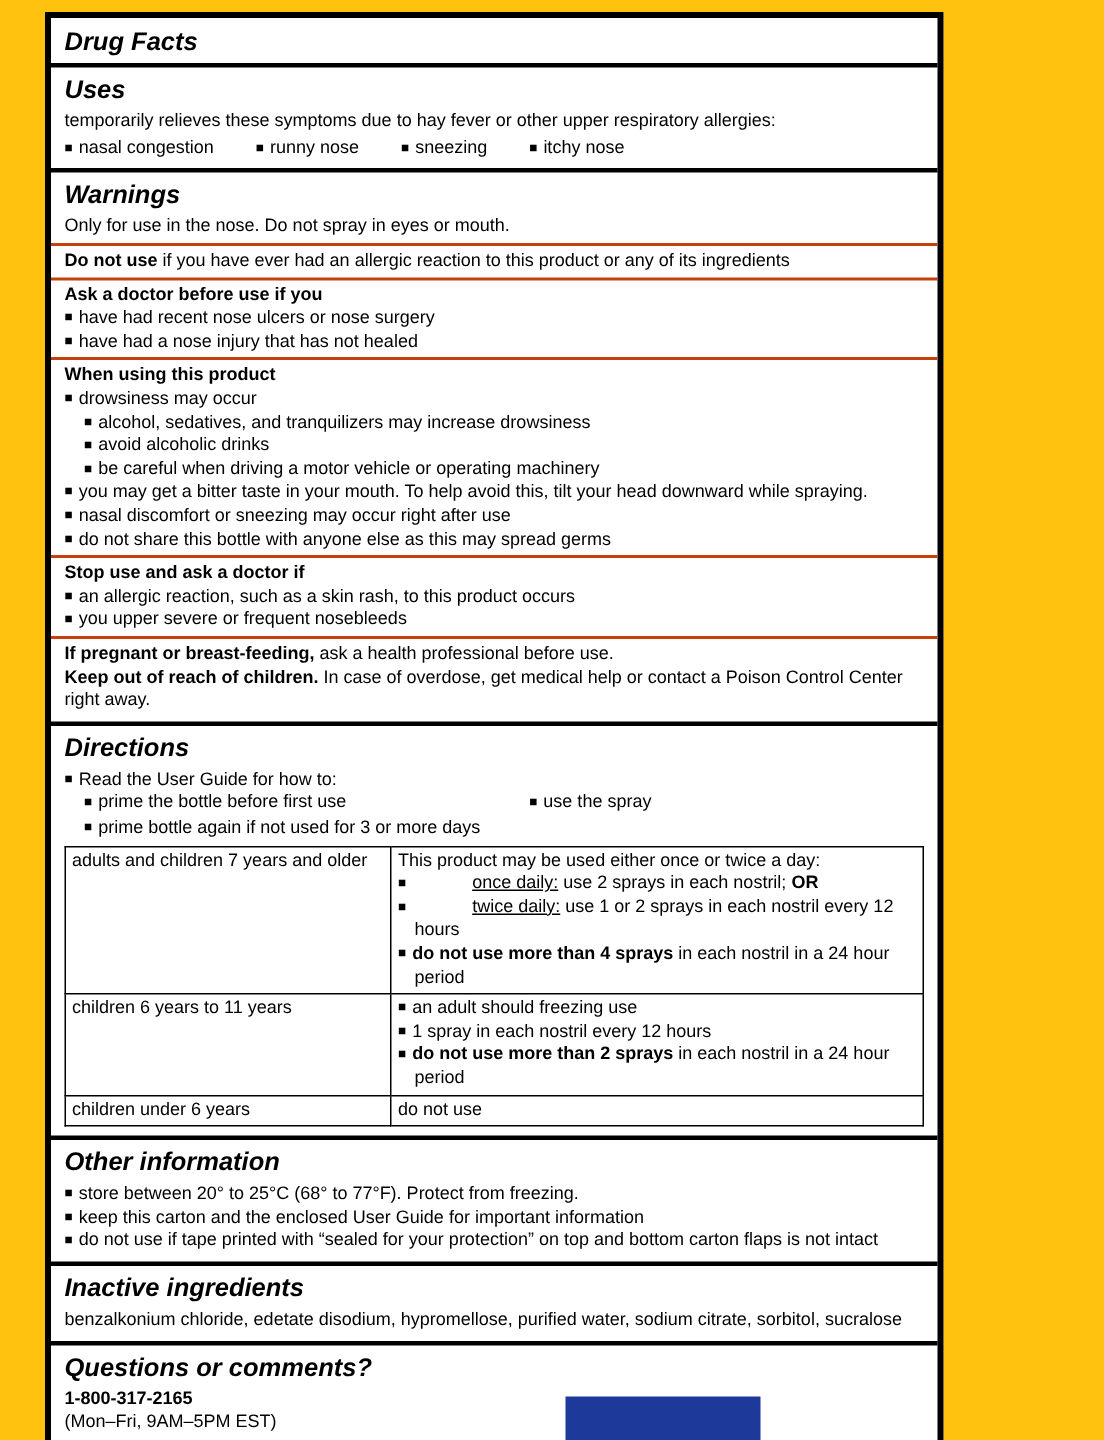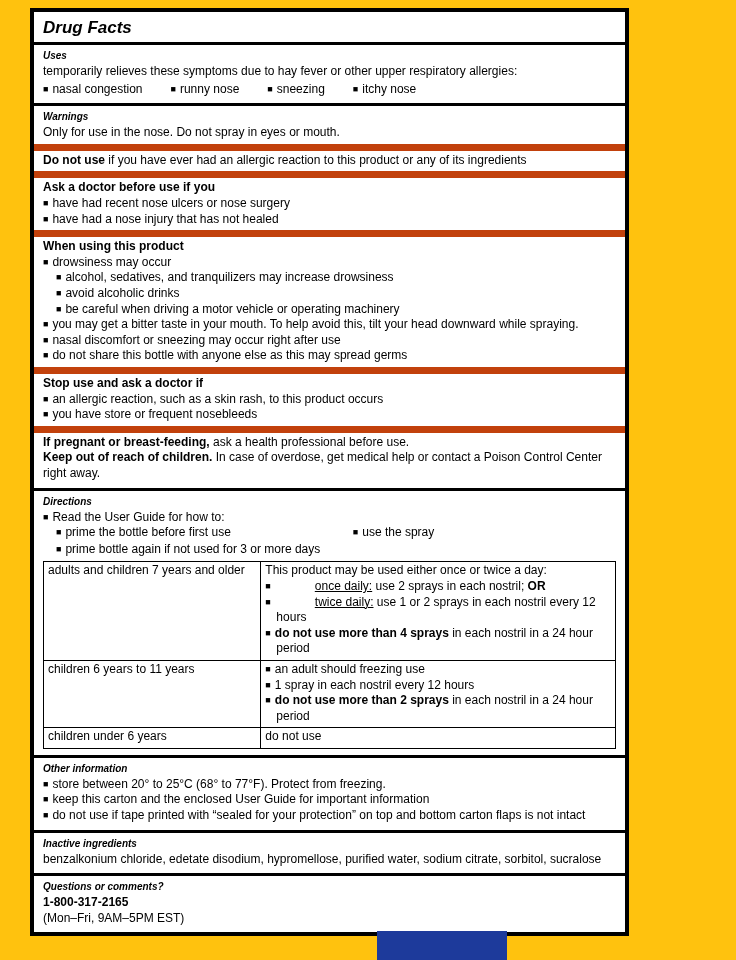--- a/index.html
+++ b/index.html
@@ -13,34 +13,34 @@
   .label {
     position: absolute; left: 30px; top: 8px;
     width: 599px; min-height: 898px;
     background: #fff;
     border: 4px solid #000;
     font-size: 12px; line-height: 1.3;
   }
   .sec { padding: 4px 9px 6px; border-top: 3px solid #000; }
   .sec.first { border-top: none; padding: 5px 9px 3px; }
   .t-title { font-size: 17px; font-weight: bold; font-style: italic; margin: 0; }
-  .t-h1 { font-size: 10px; font-weight: bold; font-style: italic; margin: 0 0 2px 0; }
+  .t-h1 { font-size: 17px; font-weight: bold; font-style: italic; margin: 0 0 2px 0; }
   .t-h2 { font-size: 13px; font-weight: bold; font-style: italic; }
   .row { display: flex; }
   .between { justify-content: space-between; }
   .leaderline { align-items: flex-end; margin-top: 2px; }
   .leader { flex: 1 1 auto; min-width: 24px; border-bottom: 2px dotted #000; margin: 0 4px 3px 4px; }
   .b { font-weight: bold; }
   .u { text-decoration: underline; margin-left: 40px; }
   .bi { padding-left: 11px; text-indent: -11px; }
   .bi::before { content: "■"; font-size: 9px; margin-right: 4px; position: relative; top: -1px; }
   .bi.inline { display: inline-block; padding-left: 0; text-indent: 0; }
   .inline-bullets { display: flex; gap: 28px; margin-top: 2px; flex-wrap: wrap; }
   .ind1 { margin-left: 13px; }
-  .wsub { border-top: 7px solid #c2410c; margin: 3px -9px 0 -9px; padding: 2px 9px 0 9px; }
+  .wsub { border-top: 2px solid #c2410c; margin: 3px -9px 0 -9px; padding: 2px 9px 0 9px; }
   .wsub.norule { border-top: none; margin-top: 0; padding-top: 0; }
   .subhead { font-weight: bold; }
   .guide-grid { display: grid; grid-template-columns: 53% 47%; margin-left: 13px; row-gap: 1px; }
   table.dose { width: 100%; border-collapse: collapse; margin-top: 4px; }
   table.dose td { border: 1px solid #000; padding: 1px 5px 3px 4px; vertical-align: top; }
   td.who { width: 38%; }
   .blue-strip { position: absolute; left: 377px; top: 931px; width: 130px; height: 29px; background: #1D3A9B; }
   .phone { font-weight: bold; }
 </style>
 </head>
@@ -88,21 +88,21 @@
       <div class="bi ind1">avoid alcoholic drinks</div>
       <div class="bi ind1">be careful when driving a motor vehicle or operating machinery</div>
       <div class="bi">you may get a bitter taste in your mouth. To help avoid this, tilt your head downward while spraying.</div>
       <div class="bi">nasal discomfort or sneezing may occur right after use</div>
       <div class="bi">do not share this bottle with anyone else as this may spread germs</div>
     </div>
 
     <div class="wsub">
       <div class="subhead">Stop use and ask a doctor if</div>
       <div class="bi">an allergic reaction, such as a skin rash, to this product occurs</div>
-      <div class="bi">you have store or frequent nosebleeds</div>
+      <div class="bi">you upper severe or frequent nosebleeds</div>
     </div>
 
     <div class="wsub">
       <div>
         <span class="b">If pregnant or breast-feeding,</span><span> ask a health professional before use.</span>
       </div>
       <div>
         <span class="b">Keep out of reach of children.</span><span> In case of overdose, get medical help or contact a Poison Control Center right away.</span>
       </div>
     </div>

